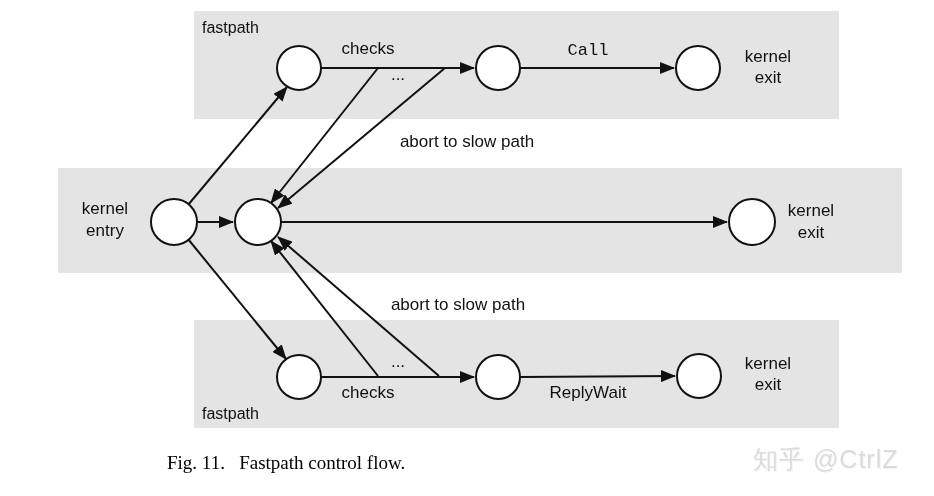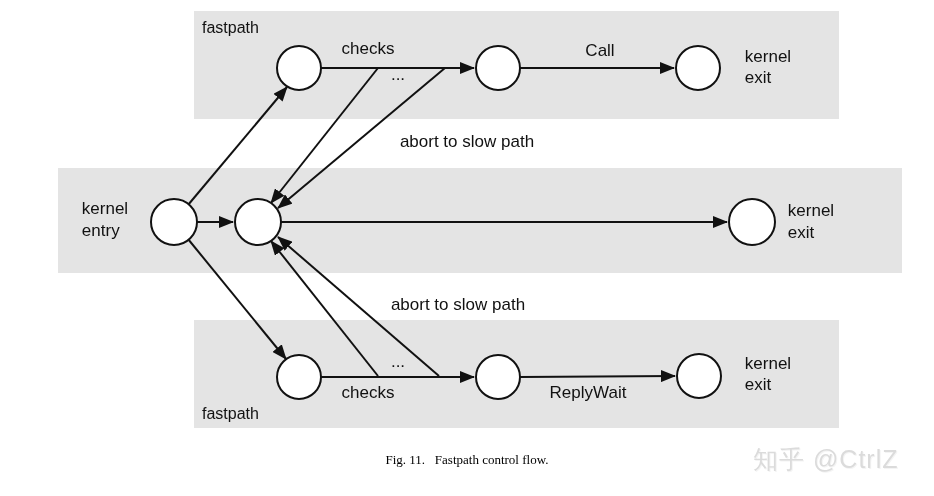--- a/index.html
+++ b/index.html
@@ -4,39 +4,39 @@
 <style>
   html,body{margin:0;padding:0;background:#fff;}
   #page{position:relative;width:934px;height:496px;background:#ffffff;overflow:hidden;
         font-family:"Liberation Sans",sans-serif;color:#111;}
   .band{position:absolute;background:#e4e4e4;}
   #band-top{left:194px;top:11px;width:645px;height:108px;}
   #band-mid{left:58px;top:168px;width:844px;height:105px;}
   #band-bot{left:194px;top:320px;width:645px;height:108px;}
   #diagram-svg{position:absolute;left:0;top:0;width:934px;height:496px;}
   .lbl{position:absolute;font-size:17px;line-height:21px;white-space:pre-line;}
-  .ctr{transform:translateX(-50%);}
+  .ctr{transform:translateX(-50%);text-align:center;}
   .region-lbl{font-size:16px;line-height:18px;}
   #fastpath-top-label{left:202px;top:19px;}
   #fastpath-bottom-label{left:202px;top:405px;}
   #checks-top-label{left:368px;top:38px;}
   #dots-top-label{left:398px;top:64px;}
-  #call-label{left:600px;top:40px;}
+  #call-label{left:588px;top:40px;font-family:Liberation Mono, monospace;}
   #kernel-exit-top-label{left:768px;top:46px;}
   #abort-top-label{left:467px;top:131px;}
   #kernel-entry-label{left:105px;top:198px;line-height:22px;}
   #all-system-calls-label{left:511px;top:196px;}
   #kernel-exit-mid-label{left:811px;top:200px;line-height:22px;}
   #abort-bottom-label{left:458px;top:294px;}
   #dots-bottom-label{left:398px;top:351px;}
   #checks-bottom-label{left:368px;top:382px;}
   #replywait-label{left:588px;top:382px;}
   #kernel-exit-bottom-label{left:768px;top:353px;}
-  #caption{position:absolute;left:167px;top:452px;width:600px;text-align:center;
-           font-family:"Liberation Serif",serif;font-size:13px;white-space:pre;color:#000;}
+  #caption{position:absolute;left:167px;top:452px;width:600px;text-align:left;
+           font-family:"Liberation Serif",serif;font-size:19px;white-space:pre;color:#000;}
   #watermark{position:absolute;left:753px;top:443px;font-size:25px;color:#dbdbdb;
              text-shadow:1px 1px 0 #f4f4f4;letter-spacing:1px;}
 </style>
 </head>
 <body>
 
 <div id="page">
 
   <div id="band-top" class="band"></div>
   <div id="band-mid" class="band"></div>

